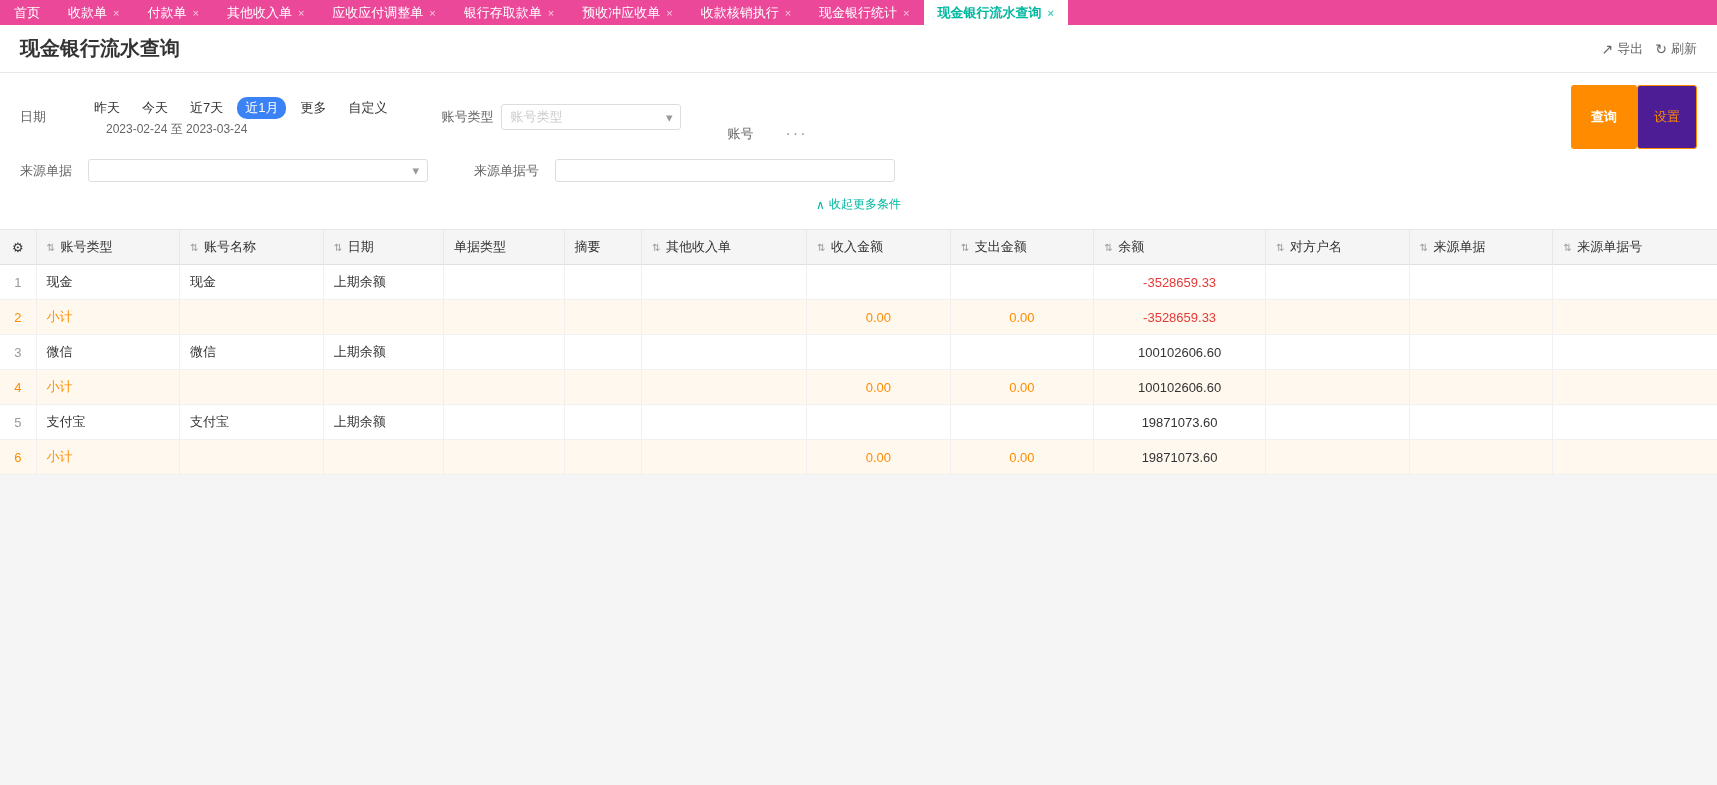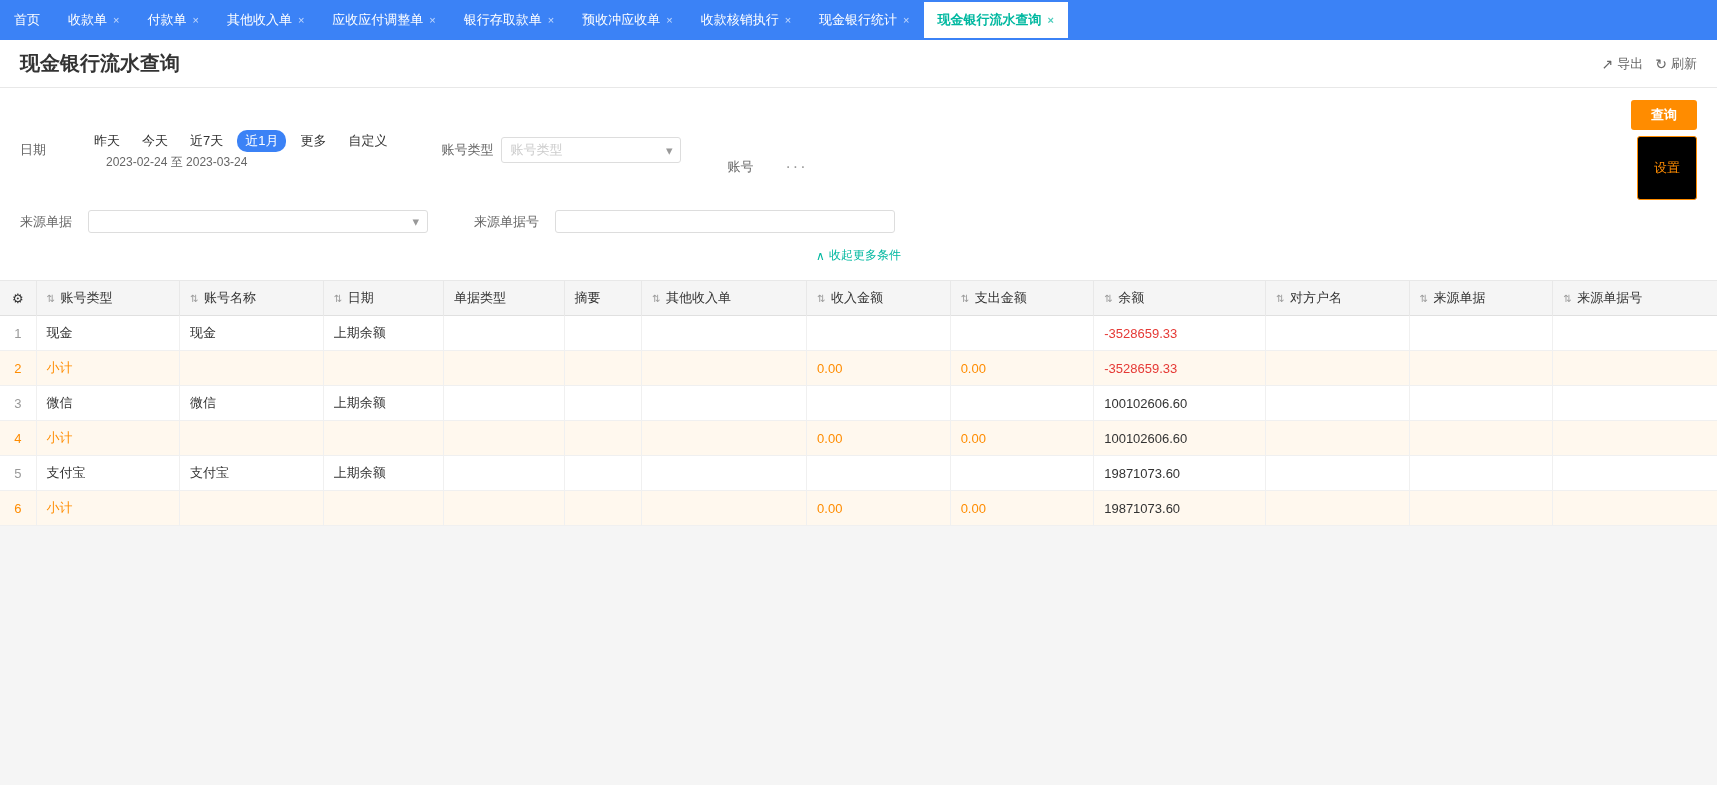--- a/index.html
+++ b/index.html
@@ -1,23 +1,23 @@
 <!DOCTYPE html>
 <html><head>
   <meta charset="utf-8">
   <style>
     * { box-sizing: border-box; margin: 0; padding: 0; }
     body { font-family: "Microsoft YaHei", "PingFang SC", sans-serif; font-size: 13px; background: #f5f5f5; color: #333; }
 
     
     .top-nav {
-      background: #3b82f6;
-      display: flex;
-      align-items: center;
-      height: 40px;
+      background: #ec4899;
+      display: flex;
+      align-items: center;
+      height: 25px;
       padding: 0 0;
       overflow: hidden;
     }
     .top-nav .nav-item {
       color: #fff;
       padding: 0 14px;
       height: 36px;
       line-height: 36px;
       cursor: pointer;
       white-space: nowrap;
@@ -144,21 +144,21 @@
       background: #ff8c00;
       color: #fff;
       border: none;
       padding: 6px 20px;
       border-radius: 3px;
       cursor: pointer;
       font-size: 13px;
       font-weight: bold;
     }
     .btn-settings {
-      background: #000000;
+      background: #4c1d95;
       color: #ff8c00;
       border: 1px solid #ff8c00;
       padding: 22px 16px;
       border-radius: 3px;
       cursor: pointer;
       font-size: 13px;
     }
     .collapse-bar {
       text-align: center;
       color: #00b8a0;
@@ -214,21 +214,21 @@
     tbody tr.subtotal td {
       color: #ff8c00;
     }
     tbody td {
       padding: 8px 10px;
       white-space: nowrap;
       border-right: 1px solid #f0f0f0;
     }
     tbody td:last-child { border-right: none; }
     .td-num {
-      text-align: left;
+      text-align: center;
     }
     .row-index {
       color: #999;
       text-align: center;
     }
   </style>
 </head>
 <body>
 
 <nav class="top-nav">
@@ -308,21 +308,21 @@
         <span style="color:#ccc;">账号类型</span>
         <span>▾</span>
       </div>
     </div>
 
     <div style="display:flex; align-items:center; gap:8px; margin-left: 30px; flex:1;margin-top:33px;">
       <span class="filter-label">账号</span>
       <span class="filter-dots">···</span>
     </div>
 
-    <div style="display:flex; flex-direction:column; gap:6px;align-items:flex-end;">
+    <div style="display:flex; ">
       <button class="btn-query">查询</button>
       <button class="btn-settings">设置</button>
     </div>
   </div>
 
   <div class="filter-row">
     <span class="filter-label">来源单据</span>
     <div class="filter-select" style="min-width:340px;">
       <span style="color:#ccc;"></span>
       <span>▾</span>

